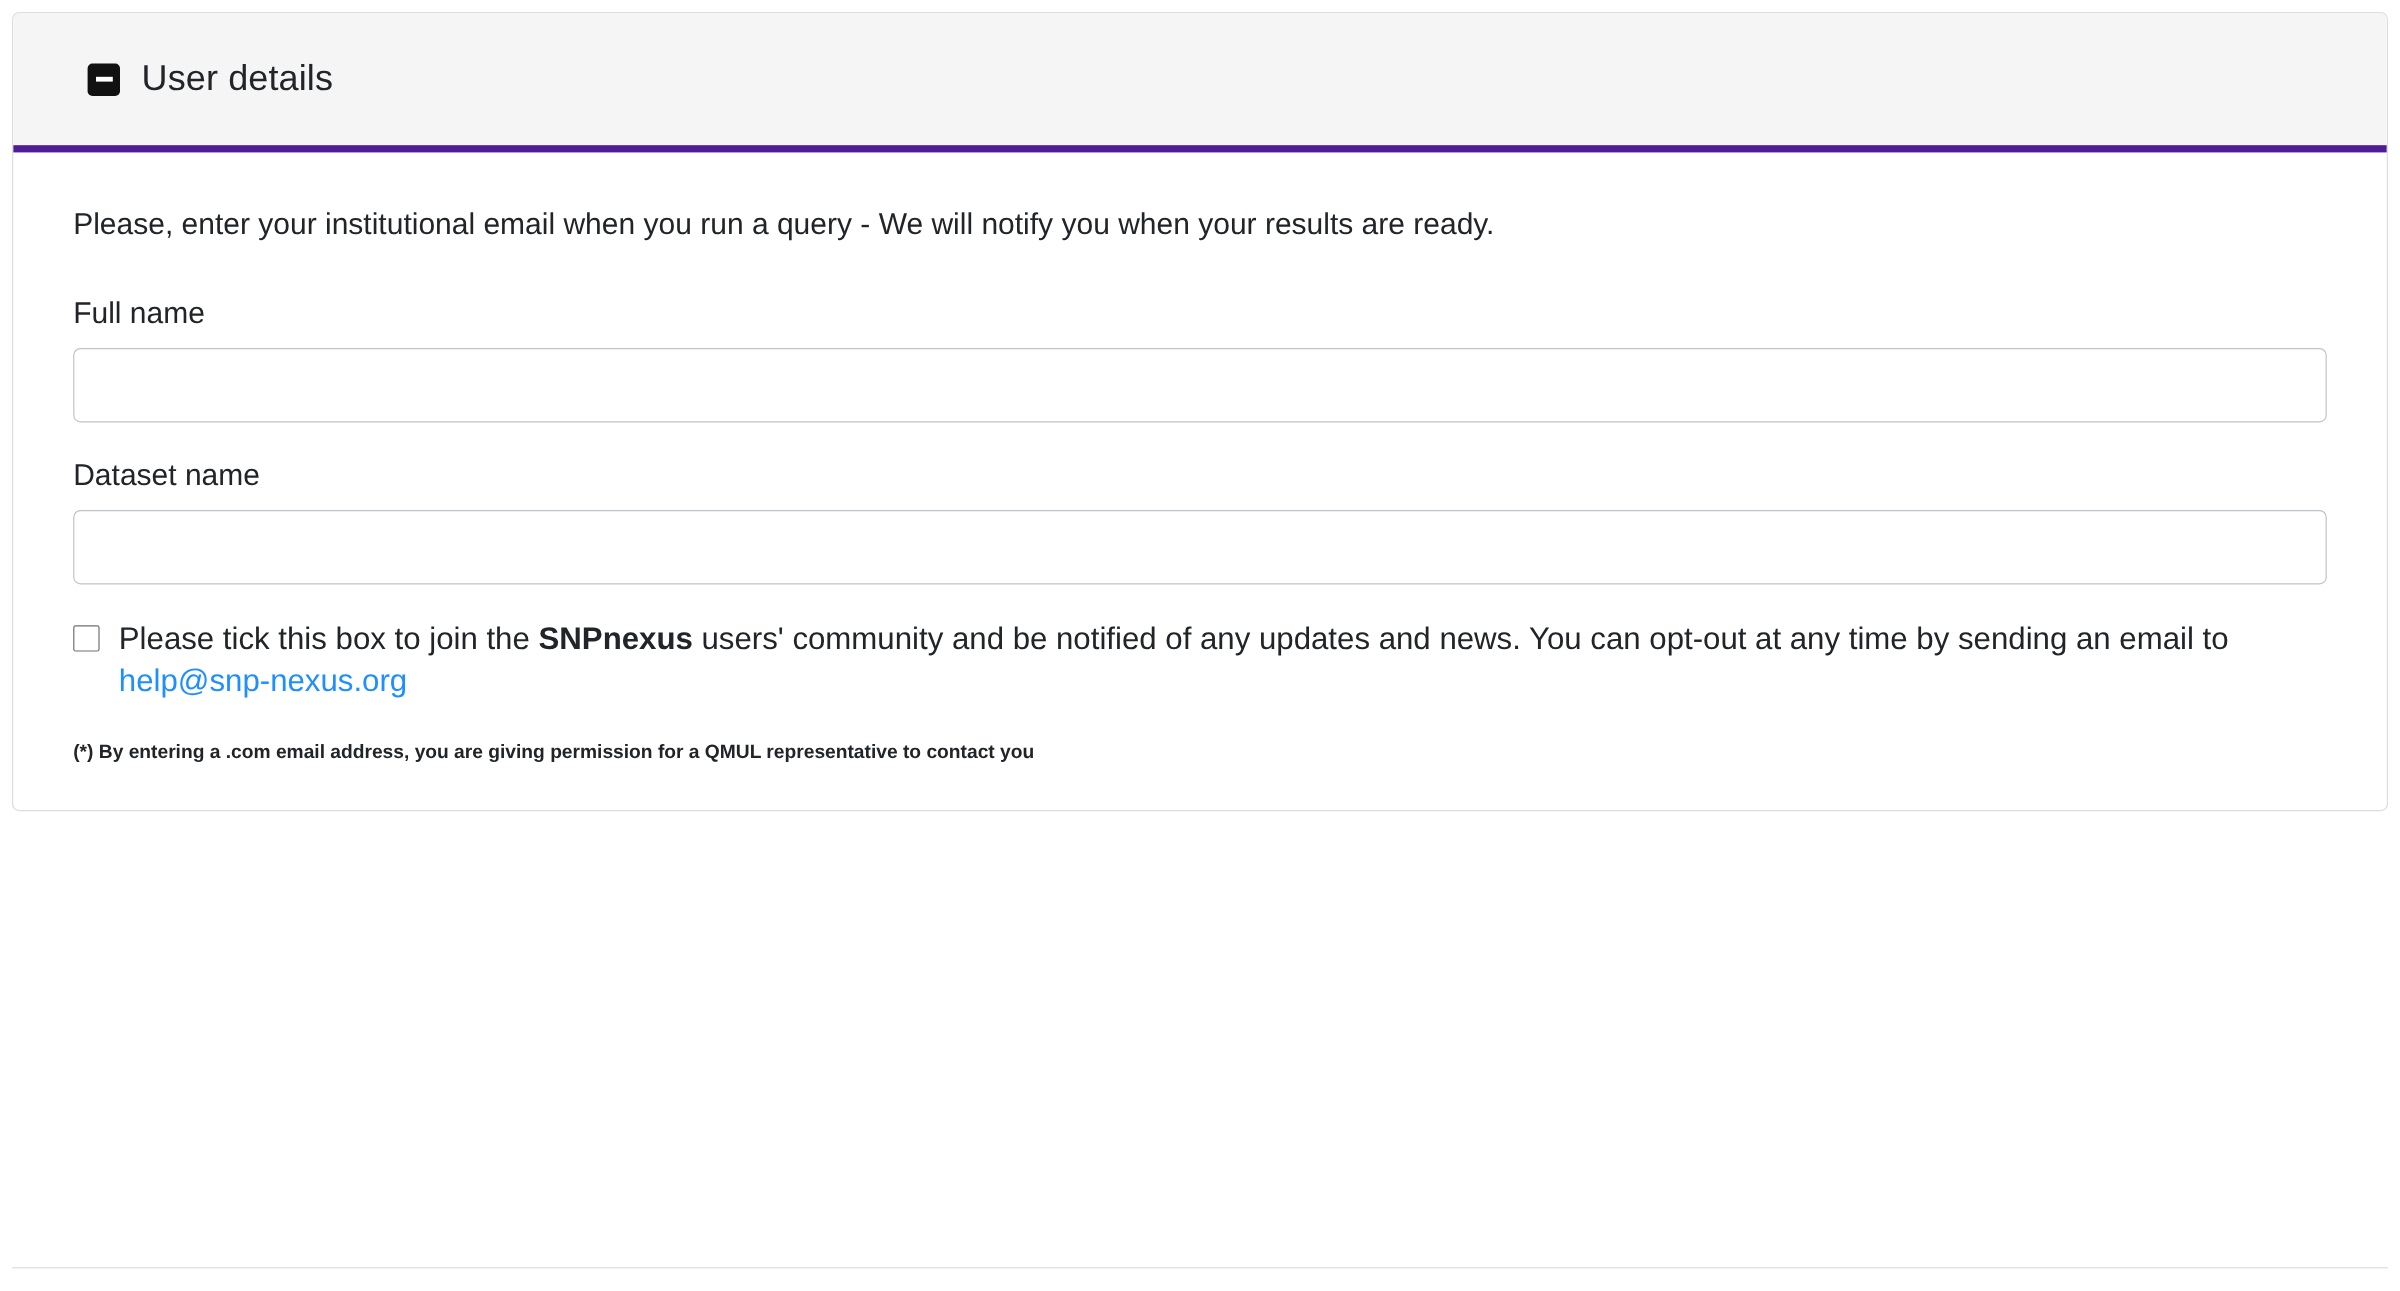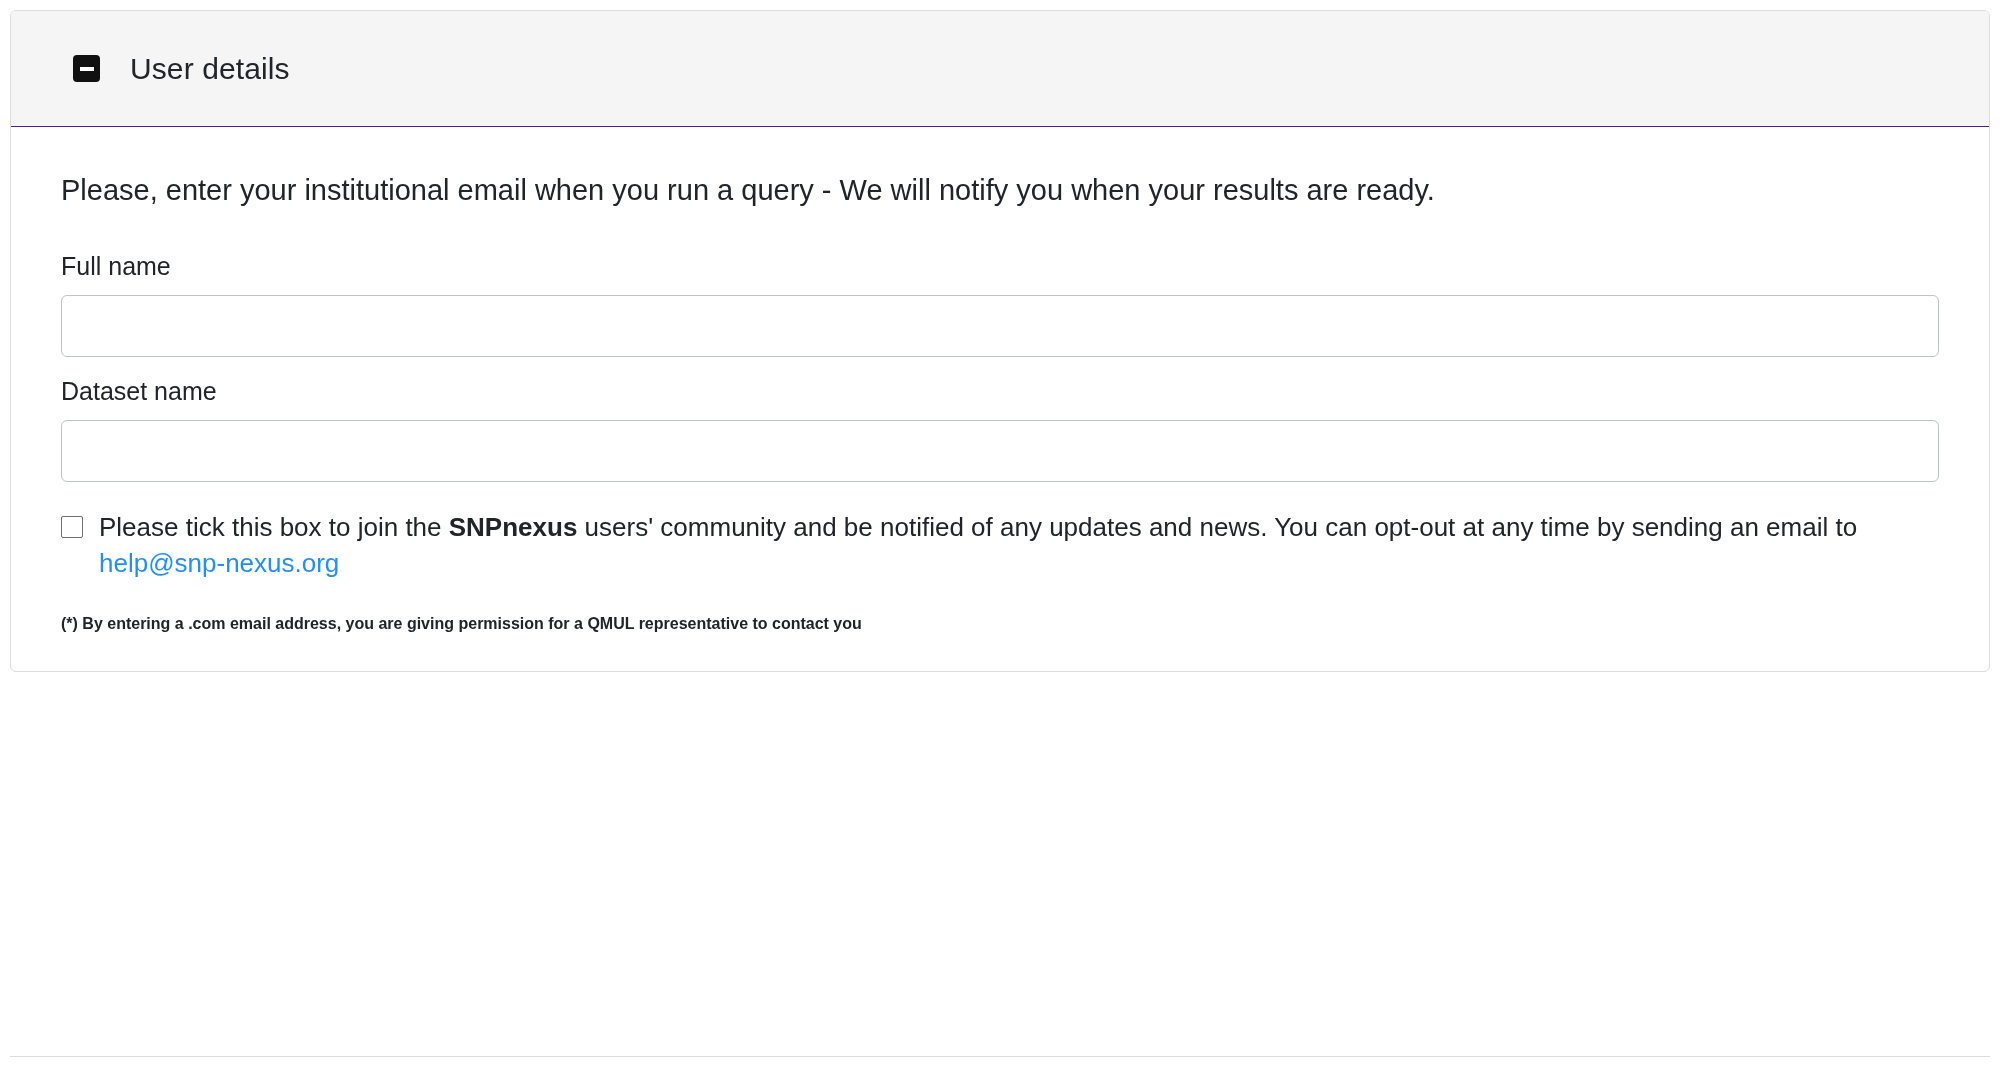--- a/index.html
+++ b/index.html
@@ -26,27 +26,26 @@
     top: 10px;
     width: 1980px;
     border: 1px solid #dddddd;
     border-radius: 6px;
     background: #ffffff;
     box-sizing: border-box;
     overflow: hidden;
   }
   .panel-header {
     background: #f5f5f5;
-    border-bottom: 1px solid #4c1d95;
+    border-bottom: 6px solid #4c1d95;
     height: 116px;
     display: flex;
     align-items: center;
     padding-left: 62px;
     box-sizing: border-box;
-    gap: 12px;
   }
   .collapse-icon {
     width: 27px;
     height: 27px;
     background: #111111;
     border-radius: 4px;
     display: inline-flex;
     align-items: center;
     justify-content: center;
     margin-right: 18px;
@@ -62,27 +61,27 @@
     font-size: 30px;
     font-weight: 400;
     color: #212529;
     letter-spacing: 0.1px;
   }
   .panel-body {
     padding: 44px 50px 0 50px;
     box-sizing: border-box;
   }
   .intro {
-    font-size: 29px;
+    font-size: 25px;
     line-height: 1.35;
     color: #212529;
     margin: 0 0 42px 0;
   }
   .field {
-    margin-bottom: 20px;
+    margin-bottom: 30px;
   }
   .field-label {
     display: block;
     font-size: 25px;
     color: #212529;
     margin-bottom: 14px;
   }
   .field-input {
     display: block;
     width: 100%;

